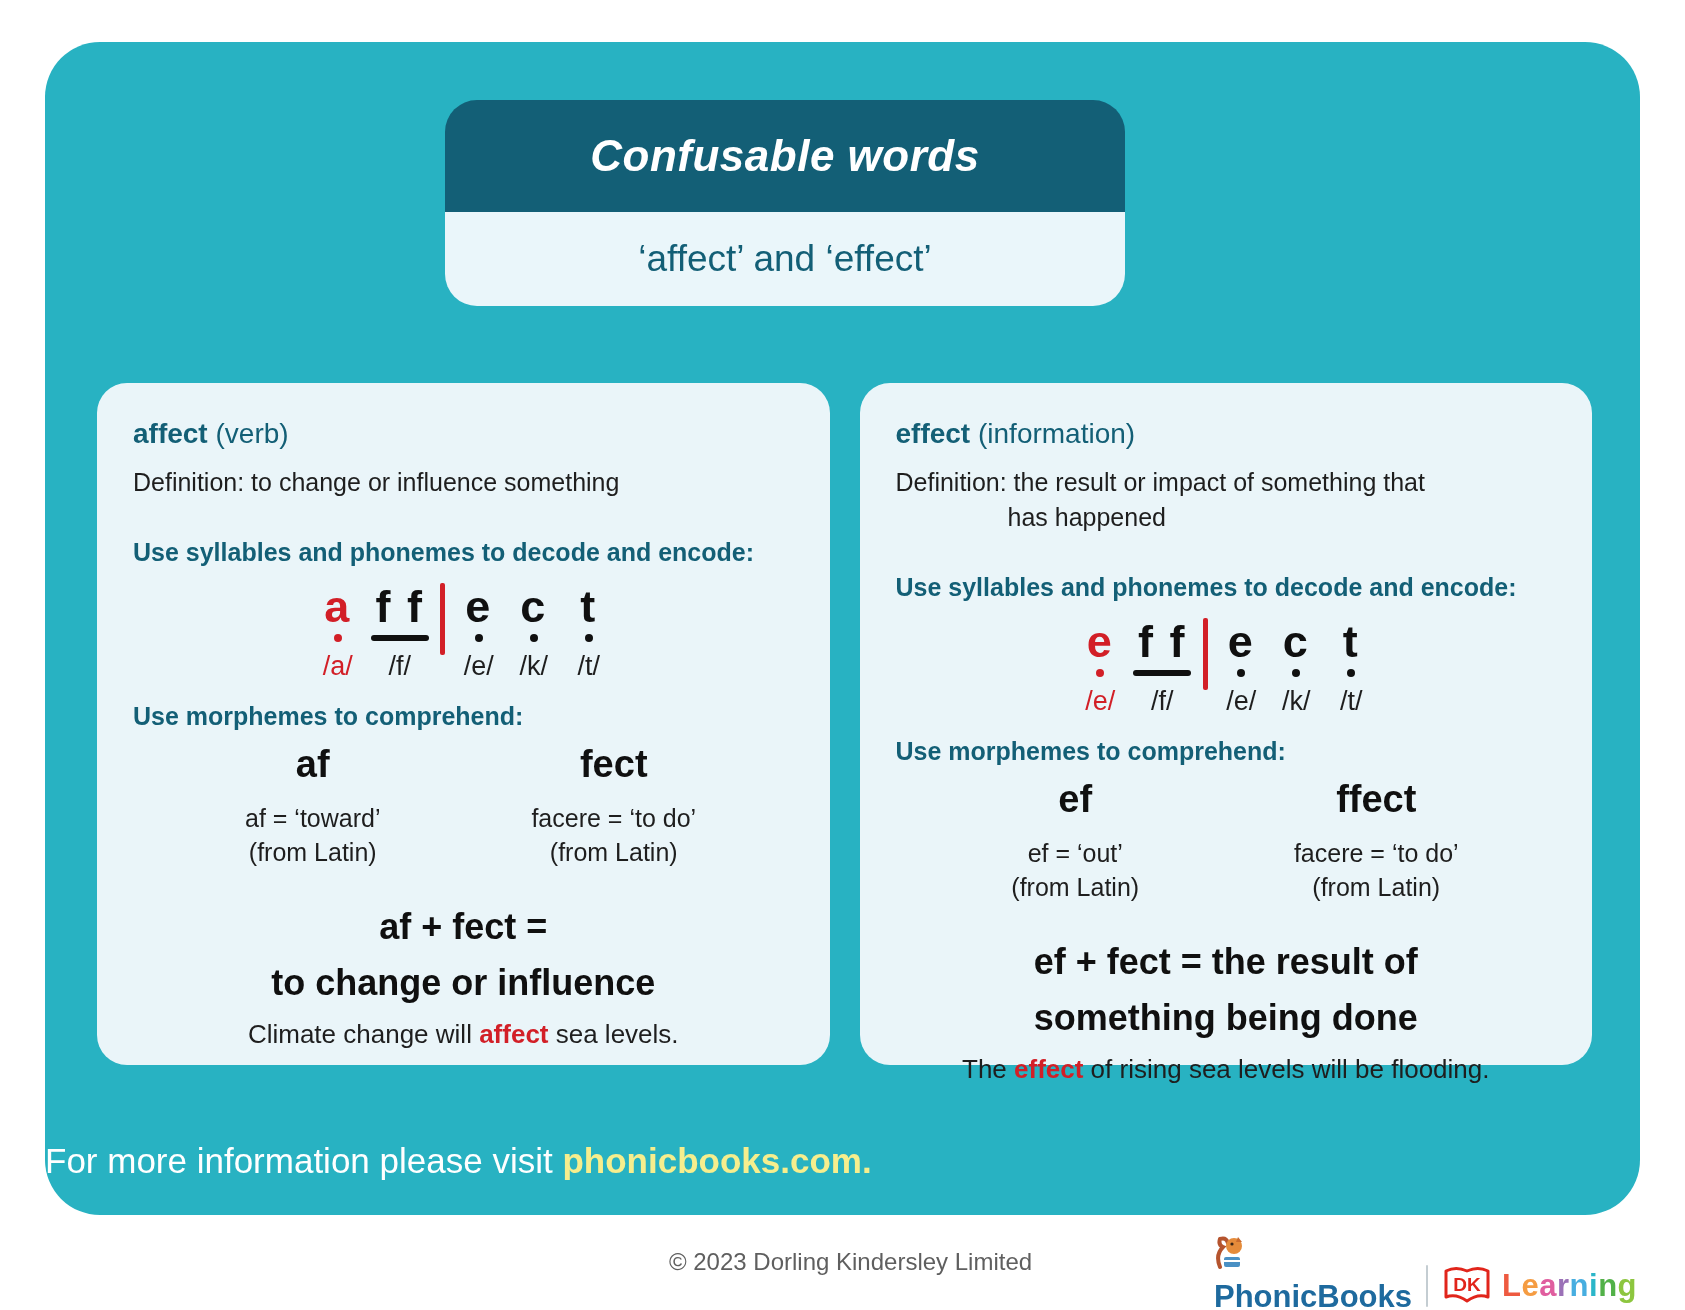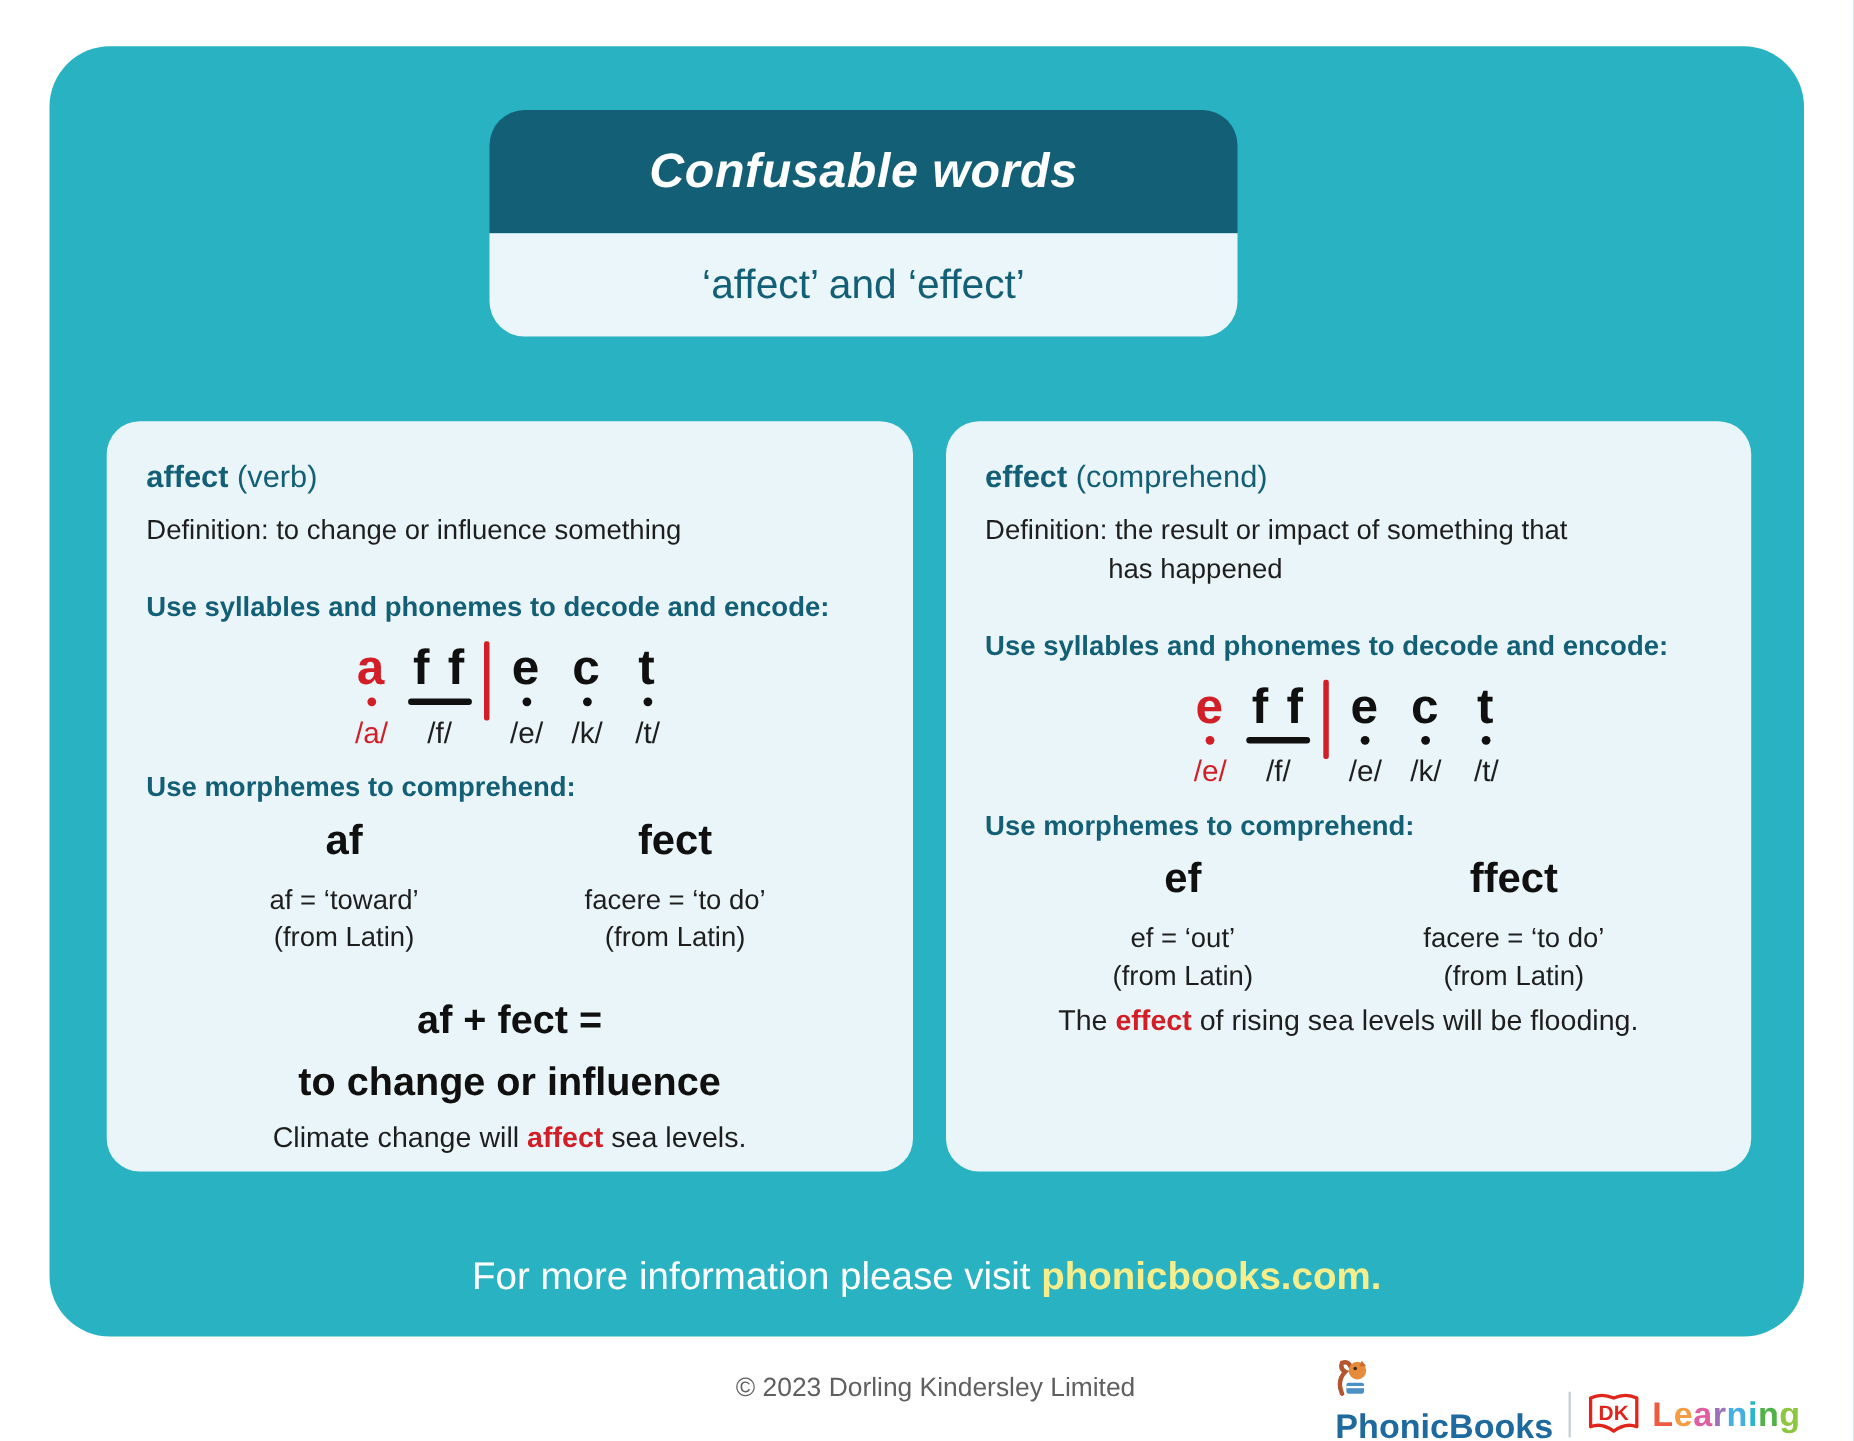--- a/index.html
+++ b/index.html
@@ -51,21 +51,21 @@
   .morph-col{width:255px;text-align:center;}
   .morph-part{font-size:38px;font-weight:700;color:#101010;}
   .morph-gloss{font-size:25px;color:var(--text-dark);margin-top:16px;line-height:1.35;}
 
   .equation{text-align:center;margin-top:30px;font-size:36px;font-weight:700;
             color:#101010;line-height:1.55;}
   .example{text-align:center;margin-top:8px;font-size:26px;color:var(--text-dark);}
   .example .hl{color:var(--accent-red);font-weight:700;}
 
   
-  .info-line{position:absolute;left:0;right:0;bottom:34px;text-align:center;
+  .info-line{position:absolute;left:0;right:0;bottom:34px;
              font-size:35px;color:#ffffff;font-weight:400;}
   .info-line .link{color:var(--link-yellow);font-weight:700;cursor:pointer;}
 
   
   .page-footer{position:absolute;left:0;top:1215px;width:1685px;height:95px;}
   .copyright{position:absolute;left:16px;right:0;top:33px;text-align:center;
              font-size:24px;color:#5f5f5f;}
   .logos{position:absolute;right:48px;top:18px;display:flex;align-items:center;gap:14px;}
   .pb-logo{display:flex;align-items:flex-start;gap:4px;flex-direction:column;}
   .pb-text{font-size:31px;font-weight:700;color:var(--phonicbooks-blue);line-height:40px;}
@@ -169,21 +169,21 @@
         </div>
 
         <div class="example">
           <span>Climate change will </span><span class="hl">affect</span><span> sea levels.</span>
         </div>
       </section>
 
       <section class="card">
         <h2 class="card-title">
           <span>effect</span>
-          <span class="pos"> <span>(comprehend)</span></span>
+          <span class="pos"> <span>(information)</span></span>
         </h2>
         <div class="definition">
           <div>Definition: the result or impact of something that</div>
           <div class="def-line2">has happened</div>
         </div>
 
         <div class="section-heading">Use syllables and phonemes to decode and encode:</div>
 
         <div class="units">
           <div class="unit red">
@@ -238,20 +238,24 @@
           </div>
           <div class="morph-col">
             <div class="morph-part">ffect</div>
             <div class="morph-gloss">
               <div>facere = ‘to do’</div>
               <div>(from Latin)</div>
             </div>
           </div>
         </div>
 
+        <div class="equation">
+          <div>ef + fect = the result of</div>
+          <div>something being done</div>
+        </div>
 
         <div class="example">
           <span>The </span><span class="hl">effect</span><span> of rising sea levels will be flooding.</span>
         </div>
       </section>
     </div>
 
     <div class="info-line">
       <span>For more information please visit </span><span class="link">phonicbooks.com.</span>
     </div>

